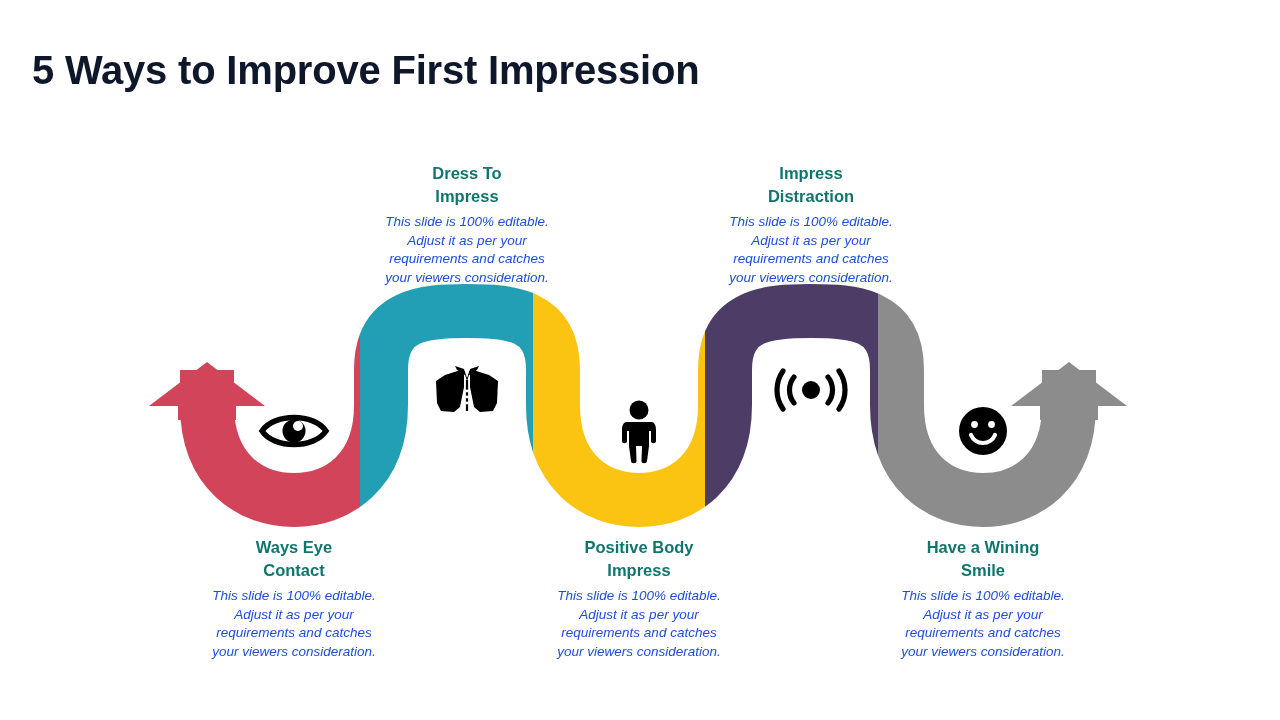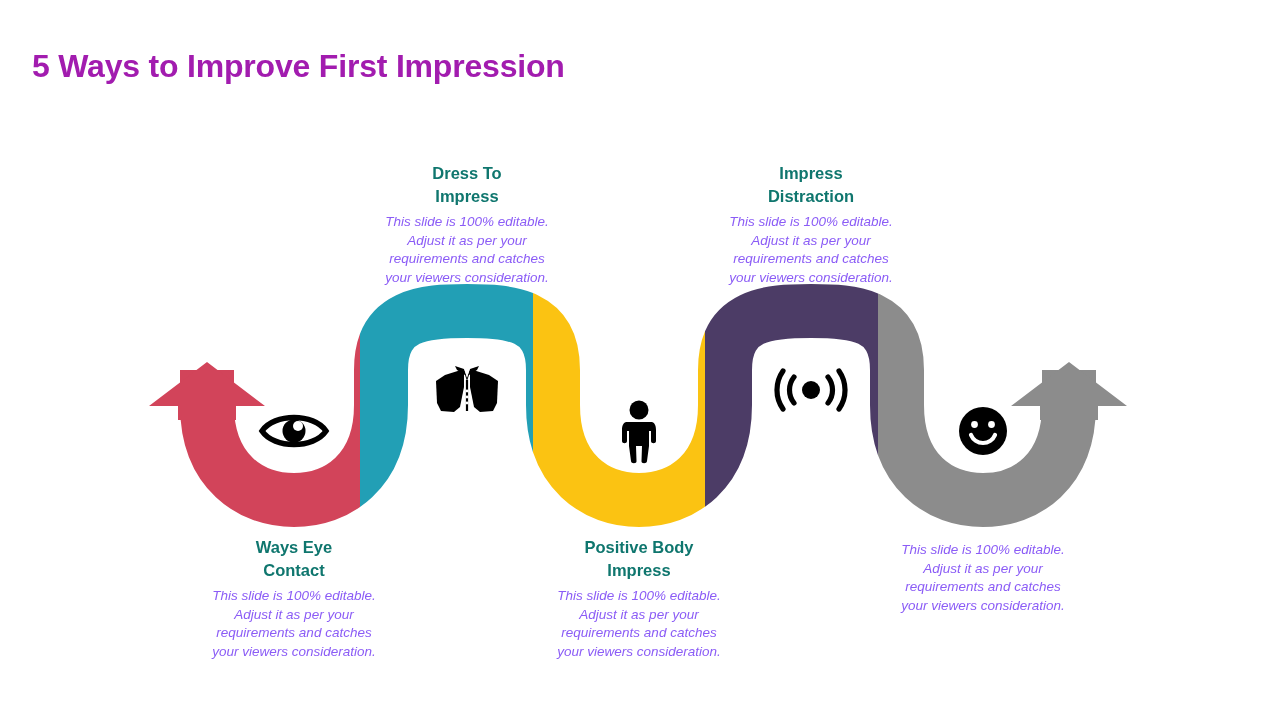--- a/index.html
+++ b/index.html
@@ -18,23 +18,23 @@
     position: absolute;
     left: 0; top: 0;
     width: 1280px;
     height: 720px;
     background: #ffffff;
   }
   #slide-title {
     position: absolute;
     left: 32px;
     top: 48px;
-    font-size: 32px;
+    font-size: 40px;
     font-weight: bold;
-    color: #a21caf;
+    color: #0f172a;
     letter-spacing: -0.2px;
     white-space: nowrap;
   }
   .diagram {
     position: absolute;
     left: 0;
     top: 0;
     width: 1280px;
     height: 720px;
   }
@@ -46,21 +46,21 @@
   .step-heading {
     font-size: 16.5px;
     font-weight: bold;
     color: #0f766e;
     line-height: 23px;
     margin: 0;
   }
   .step-body {
     font-size: 13.5px;
     font-style: italic;
-    color: #8b5cf6;
+    color: #1d4ed8;
     line-height: 18.5px;
     margin: 5px 0 0 0;
   }
   
   #text-dress   { left: 352px; top: 162px; }
   #text-ignore  { left: 696px; top: 162px; }
   
   #text-eye     { left: 179px; top: 536px; }
   #text-body    { left: 524px; top: 536px; }
   #text-smile   { left: 868px; top: 536px; }
@@ -302,20 +302,24 @@
     </p>
     <p class="step-body">
       <span>This slide is 100%  editable.</span><br>
       <span>Adjust it as per your</span><br>
       <span>requirements and catches</span><br>
       <span>your viewers consideration.</span>
     </p>
   </div>
 
   <div class="step-text" id="text-smile">
+    <p class="step-heading">
+      <span>Have a Wining</span><br>
+      <span>Smile</span>
+    </p>
     <p class="step-body">
       <span>This slide is 100%  editable.</span><br>
       <span>Adjust it as per your</span><br>
       <span>requirements and catches</span><br>
       <span>your viewers consideration.</span>
     </p>
   </div>
 
 </div>
 

